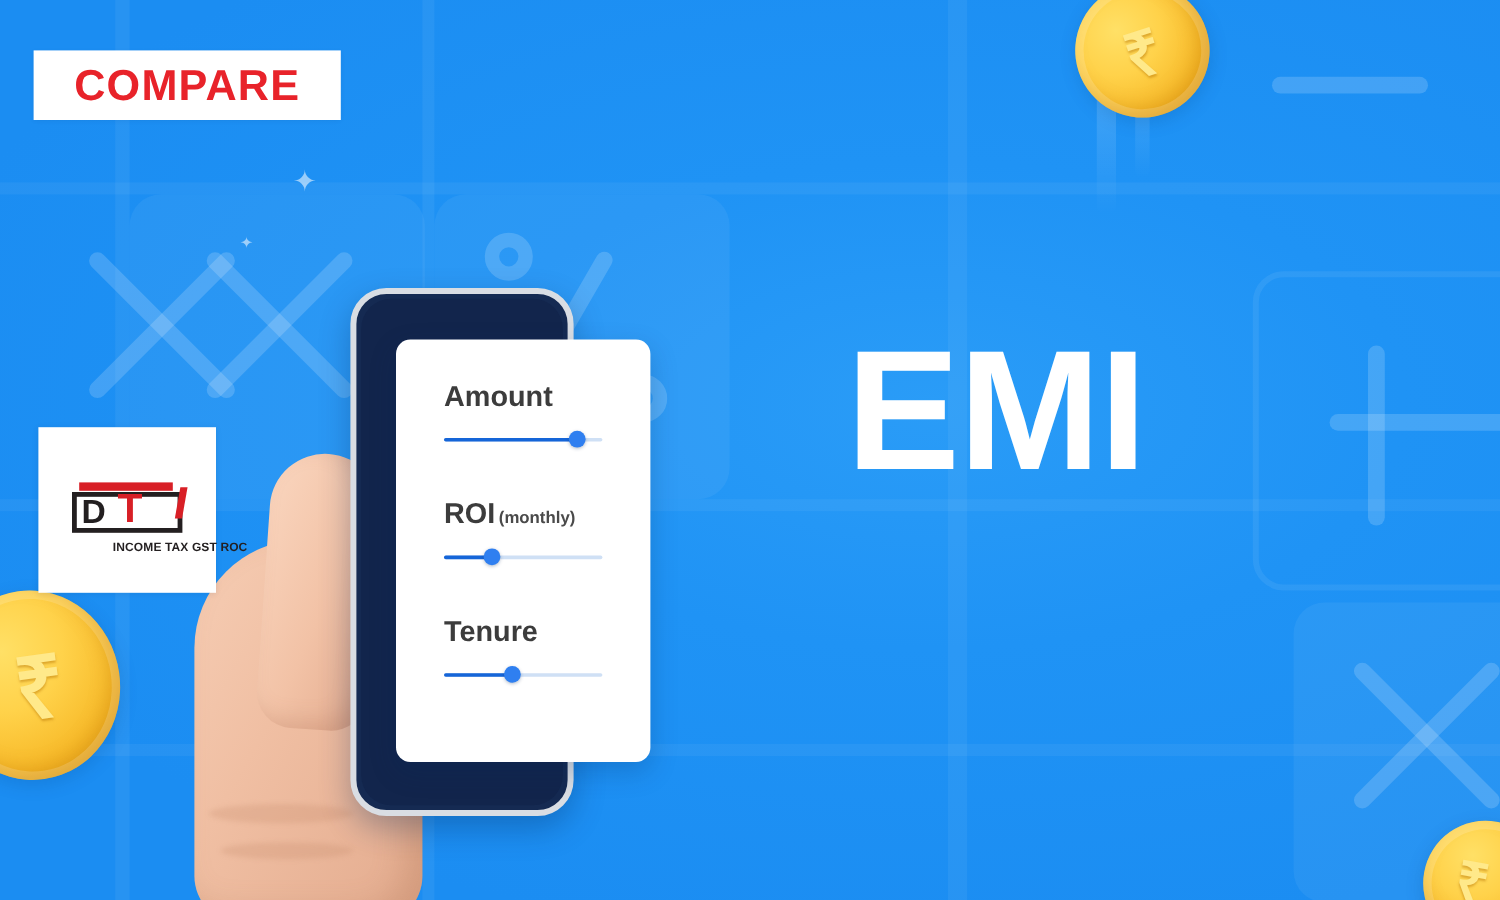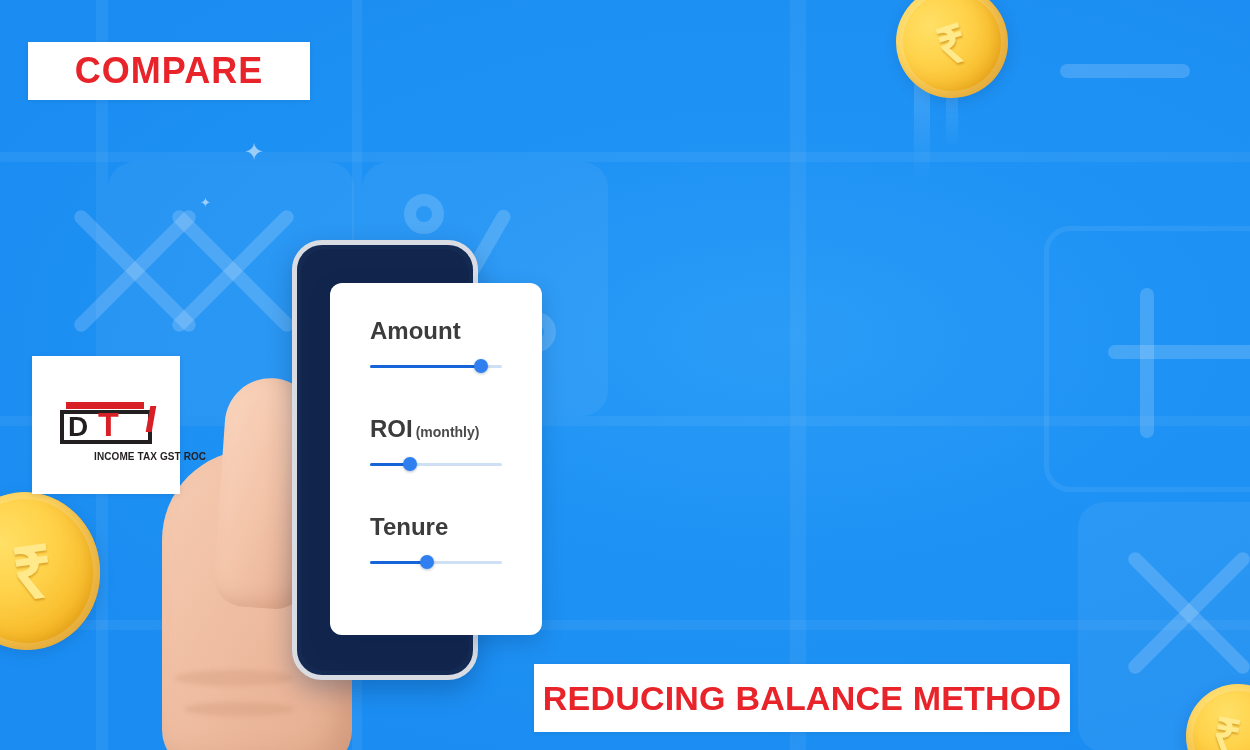--- a/index.html
+++ b/index.html
@@ -95,21 +95,21 @@
     display: flex;
     align-items: center;
     justify-content: center;
     color: #e8232a;
     font-weight: 700;
     letter-spacing: 0.5px;
     box-shadow: 0 1px 4px rgba(0,40,80,0.10);
   }
   #badge-compare {
     left: 28px; top: 42px;
-    width: 282px; height: 58px;
+    width: 256px; height: 58px;
     font-size: 36px;
     letter-spacing: 1px;
   }
   #badge-fixed {
     left: 428px; top: 100px;
     width: 392px; height: 52px;
     font-size: 33px;
     font-stretch: condensed;
     letter-spacing: 0.2px;
   }
@@ -408,24 +408,24 @@
       <div class="slider">
         <div class="slider-track"></div>
         <div class="slider-fill" style="width:43%;"></div>
         <div class="slider-thumb" style="left:43%;"></div>
       </div>
     </div>
 
   </div>
 
   <div id="title-block">
+    <div id="title-main">EMI</div>
   </div>
 
   <div class="badge" id="badge-compare">COMPARE</div>
-  <div class="badge" id="badge-reducing">REDUCING BALANCE METHOD</div>
 
   <div id="logo-card">
     <div class="logo-inner">
       <div class="logo-mark">
         <div class="logo-topbar"></div>
         <div class="logo-box"></div>
         <div class="logo-d">D</div>
         <div class="logo-t">T</div>
         <div class="logo-tail"></div>
       </div>

